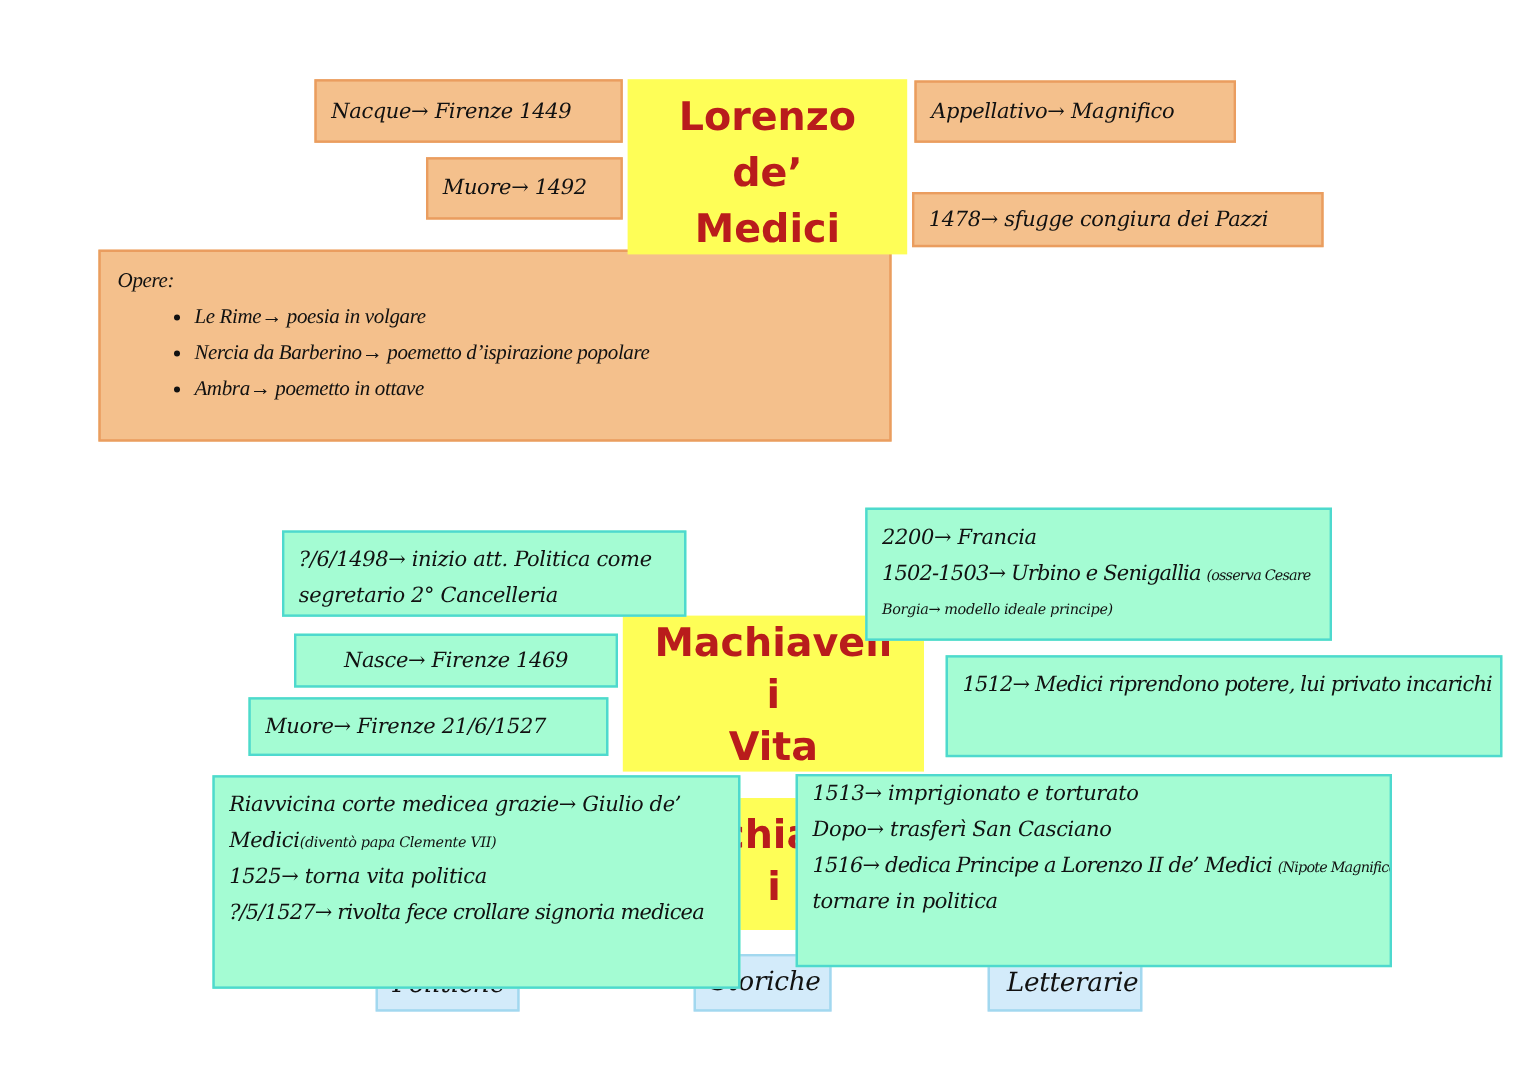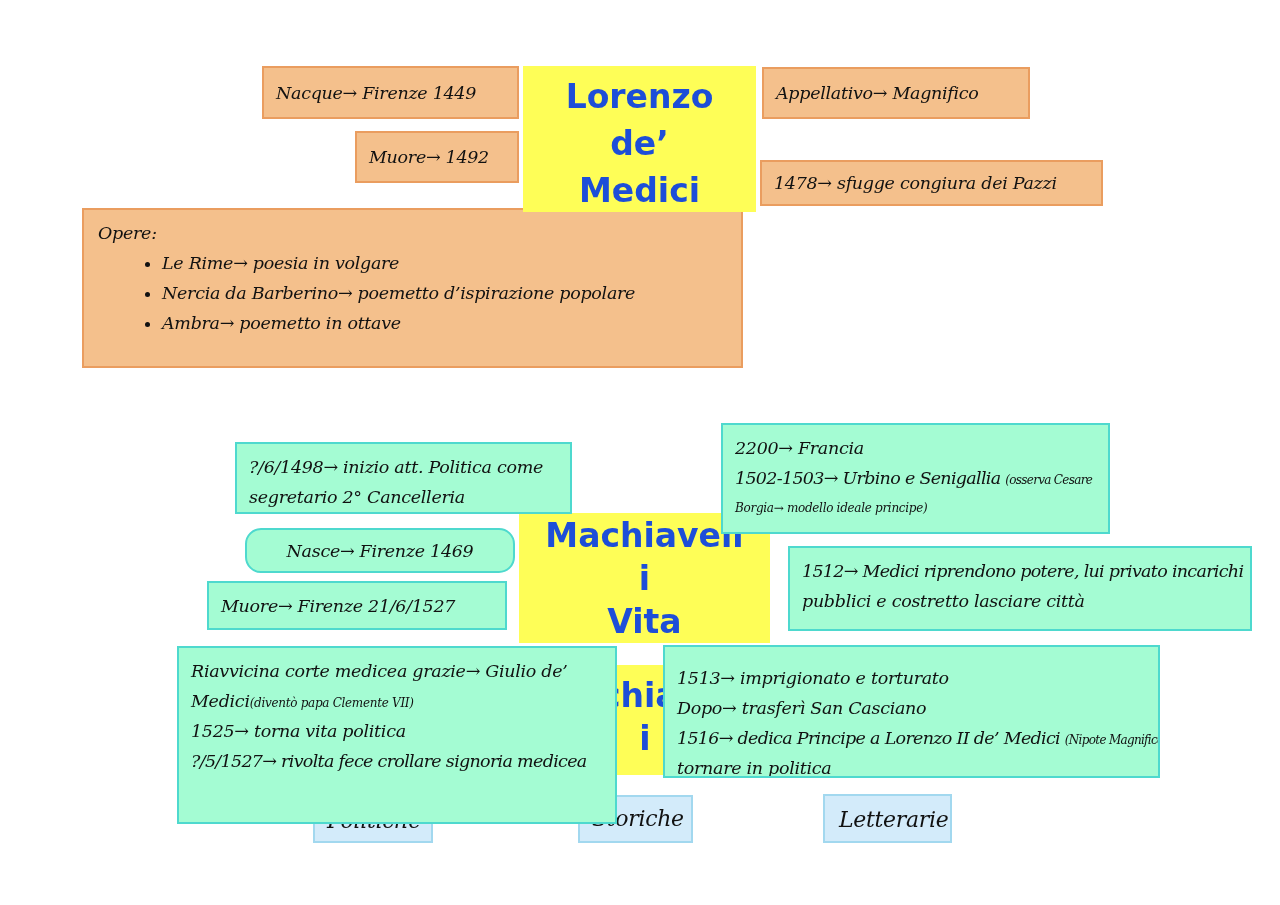--- a/index.html
+++ b/index.html
@@ -8,58 +8,58 @@
     font-family:"DejaVu Serif", serif; font-style:italic; color:#111;
     overflow:hidden;
   }
   .box { position:absolute; box-sizing:border-box; overflow:hidden; }
   .orange { background:#F4C08C; border:2px solid #EA9D5F; }
   .green  { background:#A4FCD3; border:2px solid #4ED9CE; }
   .yellow { background:#FEFE57; }
   .blue   { background:#D3EBFA; border:2px solid #A2D8EF; }
 
   .fact { display:flex; align-items:center; font-size:17.5px; letter-spacing:-0.3px; padding:2px 12px; }
-  .fact.centered { justify-content:center;border-radius:16px; }
+  .fact.centered { justify-content:center; }
 
   .para { font-size:17.5px; letter-spacing:-0.3px; padding:8px 12px; }
   .para .line { white-space:nowrap; height:30px; line-height:30px; }
   .small { font-size:12px; }
   .tight { letter-spacing:-0.7px; }
 
   .title {
     font-family:"DejaVu Sans", sans-serif; font-style:normal; font-weight:bold;
-    text-align:center; color:#1d4ed8;
+    text-align:center; color:#b91c1c;
   }
   .title .tline { white-space:nowrap; }
 
   
   #b-nacque      { left:262px; top:66px;  width:257px; height:53px; z-index:3; }
   #b-muore1      { left:355px; top:131px; width:164px; height:52px; z-index:3; }
   #b-lorenzo     { left:523px; top:66px;  width:233px; height:146px; z-index:3;
                    font-size:33px; line-height:47px; padding-top:7px; }
   #b-appellativo { left:762px; top:67px;  width:268px; height:52px; z-index:3; }
   #b-1478        { left:760px; top:160px; width:343px; height:46px; z-index:3; }
   #b-opere       { left:82px;  top:208px; width:661px; height:160px; z-index:1;
-                   font-size:17.5px; letter-spacing:-0.3px; padding:8px 14px; }
+                   font-size:17.5px; letter-spacing:-0.3px; padding:8px 14px;font-family:Liberation Serif, serif; }
   #b-opere .opere-heading { height:30px; line-height:30px; }
   #b-opere ul { margin:0 0 0 64px; padding:0; }
   #b-opere li { height:30px; line-height:30px; white-space:nowrap; }
 
   
   #b-1498       { left:235px; top:442px; width:337px; height:72px;  z-index:4; }
   #b-1500       { left:721px; top:423px; width:389px; height:111px; z-index:4; padding:8px 8px 8px 12px; }
   #b-vita       { left:519px; top:513px; width:251px; height:130px; z-index:2;
                   font-size:33px; line-height:43px; padding-top:1px; }
   #b-nasce      { left:245px; top:528px; width:270px; height:45px;  z-index:4; }
   #b-muore2     { left:207px; top:581px; width:300px; height:49px;  z-index:4; }
   #b-1512       { left:788px; top:546px; width:464px; height:85px;  z-index:4; }
   #b-opere2     { left:519px; top:665px; width:252px; height:110px; z-index:1;
                   font-size:33px; line-height:43px; padding-top:9px; }
   #b-riavvicina { left:177px; top:646px; width:440px; height:178px; z-index:4; }
-  #b-1513       { left:663px; top:645px; width:497px; height:133px; z-index:4; padding:16px 4px 8px 12px; }
+  #b-1513       { left:663px; top:645px; width:497px; height:161px; z-index:4; padding:0 4px 8px 12px; }
 
   
   #b-politiche  { left:313px; top:795px; width:120px; height:48px; z-index:2; padding:11px 0 0 12px; }
   #b-storiche   { left:578px; top:795px; width:115px; height:48px; z-index:2; padding:9px 0 0 12px; }
   #b-letterarie { left:823px; top:794px; width:129px; height:49px; z-index:2; padding:11px 0 0 14px; }
   .category { font-size:22px; letter-spacing:-0.3px; }
 </style>
 </head>
 <body>
 
@@ -128,23 +128,20 @@
   </div>
 
   <div class="box green fact" id="b-muore2">
     <span>Muore→ Firenze 21/6/1527</span>
   </div>
 
   <div class="box green para" id="b-1512">
     <div class="line tight">
       <span>1512→ Medici riprendono potere, lui privato incarichi</span>
     </div>
-    <div class="line">
-      <span>pubblici e costretto lasciare città</span>
-    </div>
   </div>
 
   <div class="box yellow title" id="b-opere2">
     <div class="tline">Machiavell</div>
     <div class="tline">i</div>
   </div>
 
   <div class="box green para" id="b-riavvicina">
     <div class="line">
       <span>Riavvicina corte medicea grazie→ Giulio de’</span>

